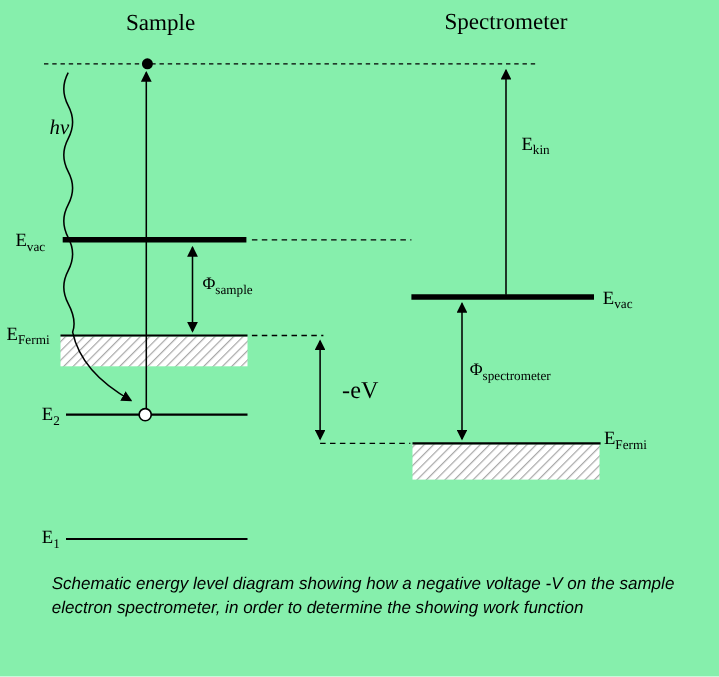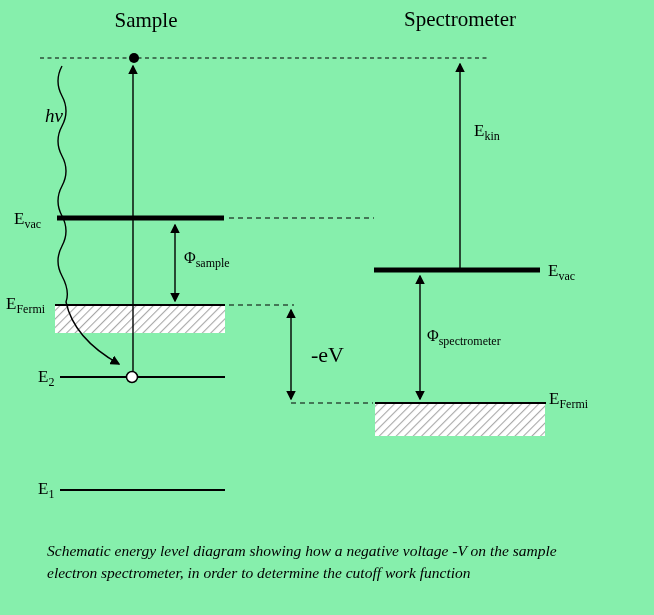--- a/index.html
+++ b/index.html
@@ -17,23 +17,23 @@
     background: #86efac;
     overflow: hidden;
   }
   svg text {
     fill: #000000;
     font-family: "Liberation Serif", serif;
   }
   .caption {
     position: absolute;
     left: 47px;
-    top: 540px;
+    top: 520px;
     width: 575px;
-    font-family: Liberation Serif, serif;
+    font-family: Liberation Sans, sans-serif;
     font-style: italic;
     font-size: 15.5px;
     line-height: 1.42;
     color: #000000;
   }
 </style>
 </head>
 <body>
 
 <div class="stage">
@@ -109,16 +109,16 @@
     <text x="548" y="276" font-size="17"><tspan>E</tspan><tspan font-size="12" dy="4">vac</tspan></text>
 
     <text x="427" y="341" font-size="16"><tspan>Φ</tspan><tspan font-size="12" dy="4">spectrometer</tspan></text>
 
     <text x="549" y="404" font-size="17"><tspan>E</tspan><tspan font-size="12" dy="4">Fermi</tspan></text>
 
   </svg>
 
   <div class="caption">
     <div>Schematic energy level diagram showing how a negative voltage -V on the sample</div>
-    <div>electron spectrometer, in order to determine the cutoff work function</div>
+    <div>electron spectrometer, in order to determine the showing work function</div>
   </div>
 
 </div>
 
 </body></html>

